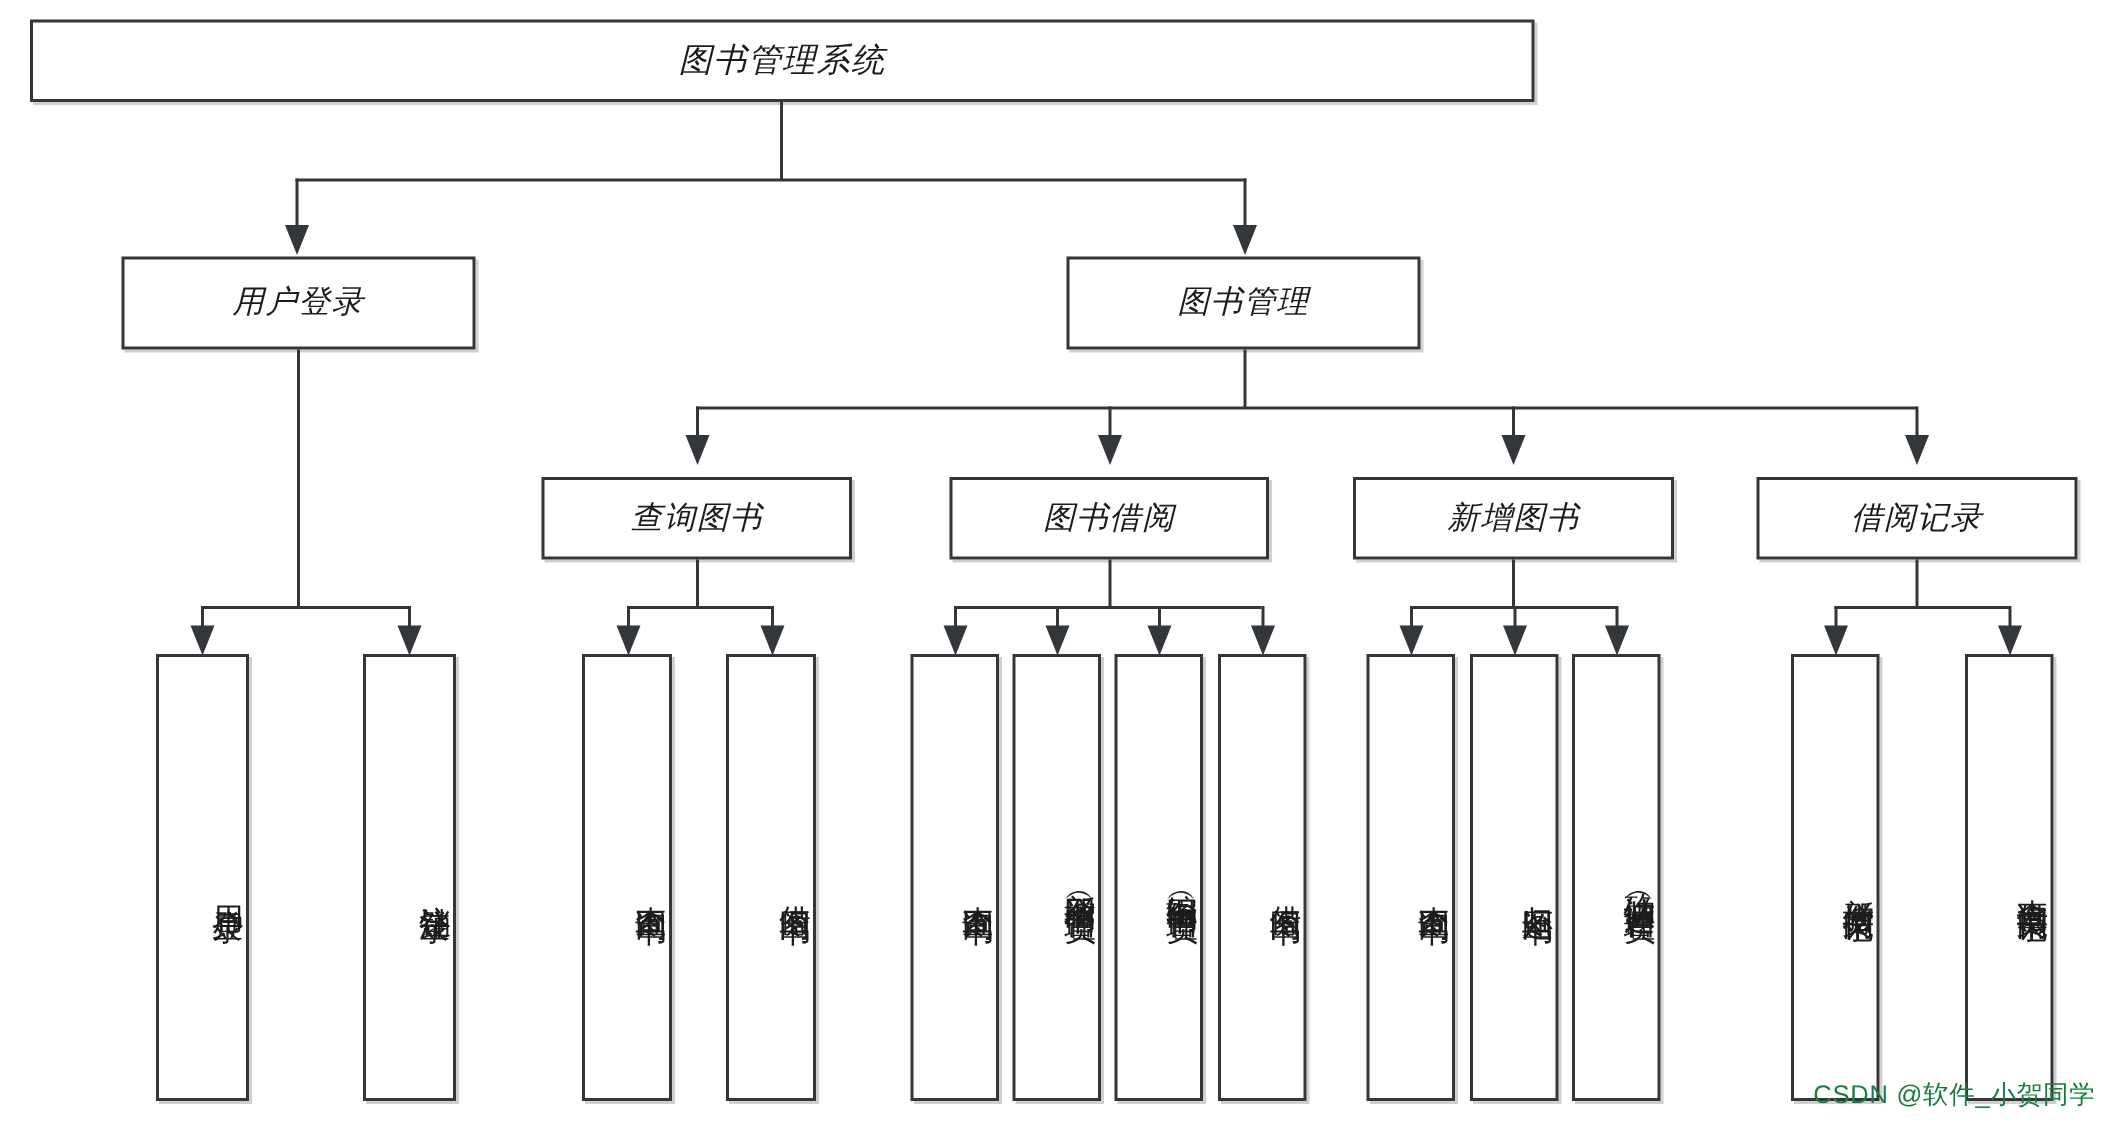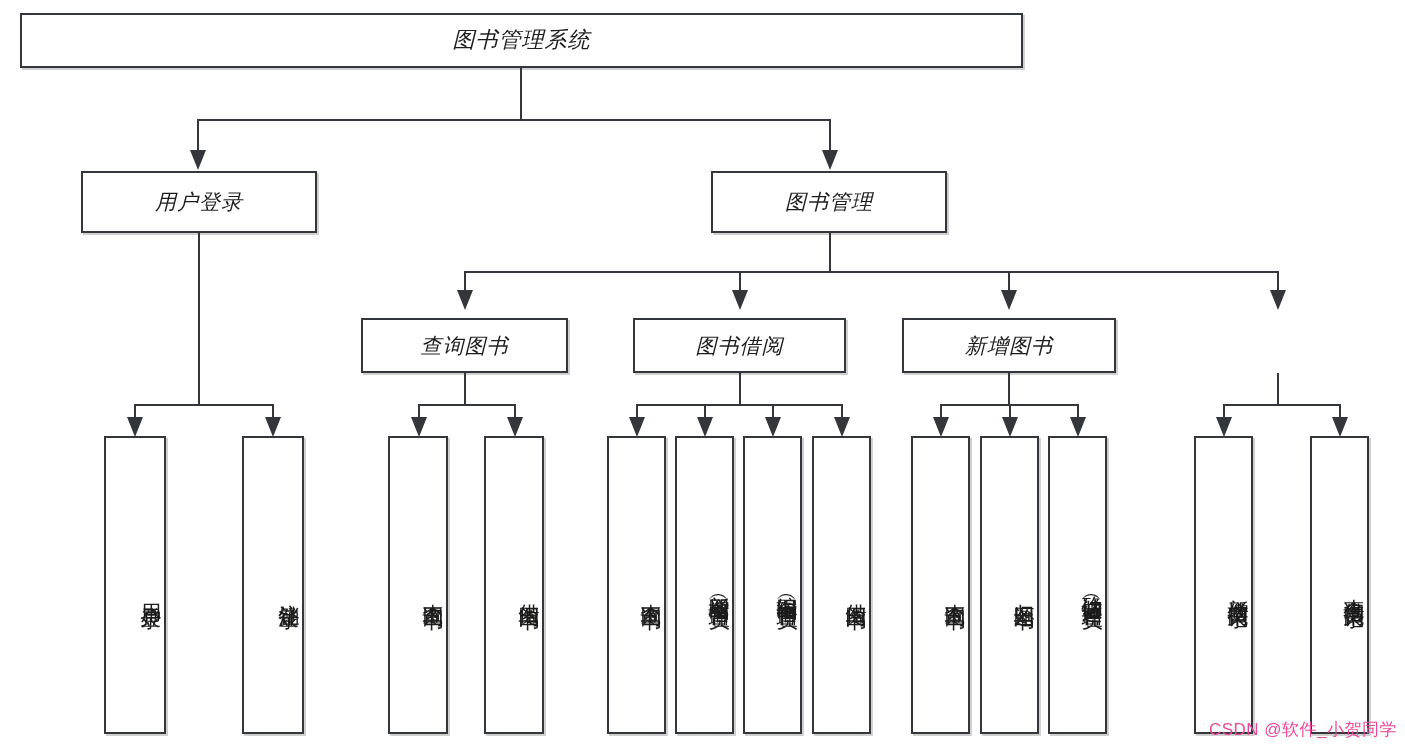--- a/index.html
+++ b/index.html
@@ -69,21 +69,21 @@
     height: 0;
     border-left: 8px solid transparent;
     border-right: 8px solid transparent;
     border-top: 20px solid #33363b;
   }
   #watermark {
     position: absolute;
     right: 8px;
     bottom: 6px;
     font-size: 17px;
-    color: #ec4899;
+    color: #15803d;
     letter-spacing: 0.5px;
     white-space: nowrap;
     pointer-events: none;
   }
 </style>
 </head>
 <body>
 
 <div id="canvas">
 
@@ -132,20 +132,23 @@
   <div class="arrow" style="left:1270px; top:290px;"></div>
 
   <div class="node horiz" style="left:361px; top:318px; width:207px; height:55px;">
     <span>查询图书</span>
   </div>
   <div class="node horiz" style="left:633px; top:318px; width:213px; height:55px;">
     <span>图书借阅</span>
   </div>
   <div class="node horiz" style="left:902px; top:318px; width:214px; height:55px;">
     <span>新增图书</span>
+  </div>
+  <div class="node horiz" style="left:1171px; top:318px; width:214px; height:55px;">
+    <span>借阅记录</span>
   </div>
 
   <div class="edge v" style="left:464px; top:373px; height:32px;"></div>
   <div class="edge h" style="left:418px; top:404px; width:98px;"></div>
   <div class="edge v" style="left:418px; top:404px; height:16px;"></div>
   <div class="arrow" style="left:411px; top:417px;"></div>
   <div class="edge v" style="left:514px; top:404px; height:16px;"></div>
   <div class="arrow" style="left:507px; top:417px;"></div>
 
   <div class="edge v" style="left:739px; top:373px; height:32px;"></div>

